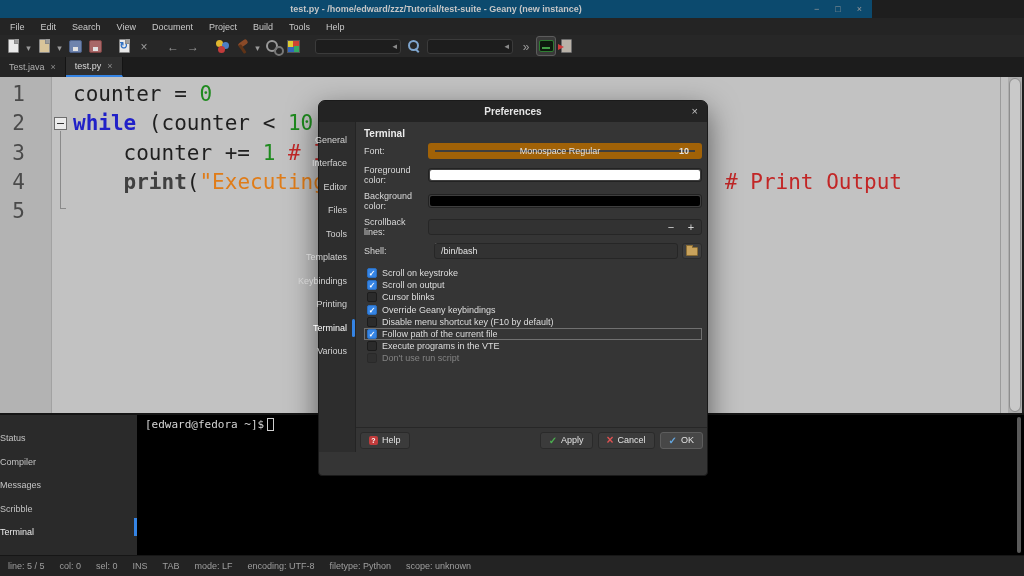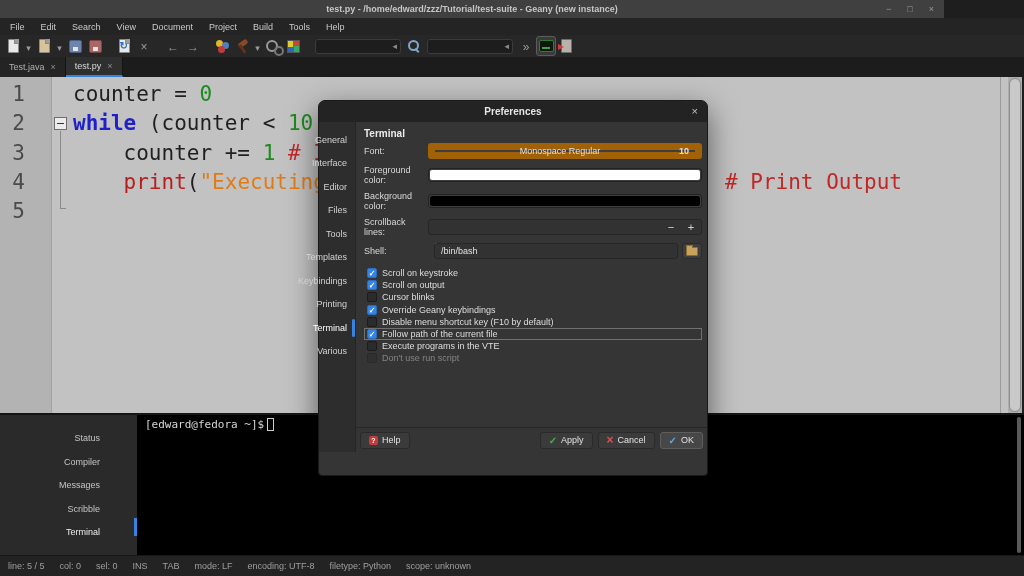--- a/index.html
+++ b/index.html
@@ -1,20 +1,20 @@
 <!DOCTYPE html>
 <html><head>
 <meta charset="utf-8">
 <style>
   * { box-sizing: border-box; margin: 0; padding: 0; }
   html,body { width:1024px; height:576px; overflow:hidden; }
   body { background:#1e1e1e; font-family:"Liberation Sans", sans-serif; position:relative; }
 
   
-  #titlebar { position:absolute; left:0; top:0; width:944px; height:18px; background:#404040;
+  #titlebar { position:absolute; left:0; top:0; width:872px; height:18px; background:#0c4a6e;
     display:flex; align-items:center; }
   #window-title { flex:1; text-align:center; font-size:9px; font-weight:bold; color:#c6c6c6; }
   #win-controls { position:absolute; right:10px; top:0; height:18px; display:flex; gap:16px; align-items:center; }
   #win-controls span { color:#9a9a9a; font-size:9px; line-height:18px; }
 
   #menubar { position:absolute; left:0; top:18px; width:1024px; height:17px; background:#242424;
     display:flex; align-items:center; padding-left:2px; }
   .menu-item { font-size:9px; color:#c9c9c9; padding:2px 8px; }
 
   #toolbar { position:absolute; left:0; top:35px; width:1024px; height:22px; background:#272727;
@@ -78,37 +78,37 @@
   #code-lines { position:absolute; left:0; top:3px; width:100%;
     font-family:"DejaVu Sans Mono", monospace; font-size:21px; }
   .code-row { height:29.3px; line-height:29.3px; position:relative; white-space:pre; }
   .ln { display:inline-block; width:25px; text-align:right; color:#4a4a4a; }
   .code { position:absolute; left:73px; top:0; }
   .code-tail { position:absolute; top:0; }
   .tok-default { color:#1f1f1f; }
   .tok-keyword { color:#2020c8; font-weight:bold; }
   .tok-number { color:#1e8a1e; }
   .tok-comment { color:#c22626; }
-  .tok-builtin { color:#b91c1c; font-weight:normal; }
+  .tok-builtin { color:#404040; font-weight:bold; }
   .tok-string { color:#e07c18; }
   #fold-box { position:absolute; left:54px; top:40px; width:13px; height:13px; background:#ececec; border:1px solid #6e6e6e; }
   #fold-box::after { content:""; position:absolute; left:2px; right:2px; top:5px; height:1px; background:#333; }
   #fold-line { position:absolute; left:60px; top:54px; width:1px; height:77px; background:#8a8a8a; }
   #fold-corner { position:absolute; left:60px; top:131px; width:6px; height:1px; background:#8a8a8a; }
   #ll-marker { position:absolute; left:1000px; top:0; bottom:0; width:1px; background:#9b9b9b; }
   #ed-scroll { position:absolute; right:0; top:0; bottom:0; width:14px; background:#adadad; }
   #ed-thumb { position:absolute; left:1px; right:1px; top:1px; bottom:1px; background:#c9c9c9; border:1px solid #8d8d8d; border-radius:7px; }
 
   #splitter { position:absolute; left:0; top:413px; width:1024px; height:2px; background:#151515; }
 
   
   #bottom { position:absolute; left:0; top:415px; width:1024px; height:140px; display:flex; }
   #panel-tabs { width:137px; background:#2a2a2a; padding-top:6px; }
   .panel-tab { height:23.5px; position:relative; display:flex; align-items:center; font-size:9px; color:#c4c4c4; }
-  .panel-tab span { width:100px; text-align:right;margin-top:11px; }
+  .panel-tab span { width:100px; text-align:left;margin-top:11px; }
   .panel-tab.selected { color:#ececec; }
   .panel-tab.selected::after { content:""; position:absolute; right:0; top:3px; bottom:3px; width:3px; background:#3584e4; }
   #terminal-panel { flex:1; background:#000; position:relative; padding:3px 0 0 8px; }
   #term-line { font-family:"DejaVu Sans Mono", monospace; font-size:11px; color:#d4d4d4; display:flex; align-items:center; }
   #term-cursor { display:inline-block; width:7px; height:13px; border:1px solid #cfcfcf; margin-left:3px; }
   #term-scroll { position:absolute; right:3px; top:2px; bottom:2px; width:4px; background:#5a5a5a; border-radius:2px; }
 
   
   #statusbar { position:absolute; left:0; top:555px; width:1024px; height:21px; background:#232323;
     border-top:1px solid #161616; display:flex; align-items:center; gap:15px; padding-left:8px; }

